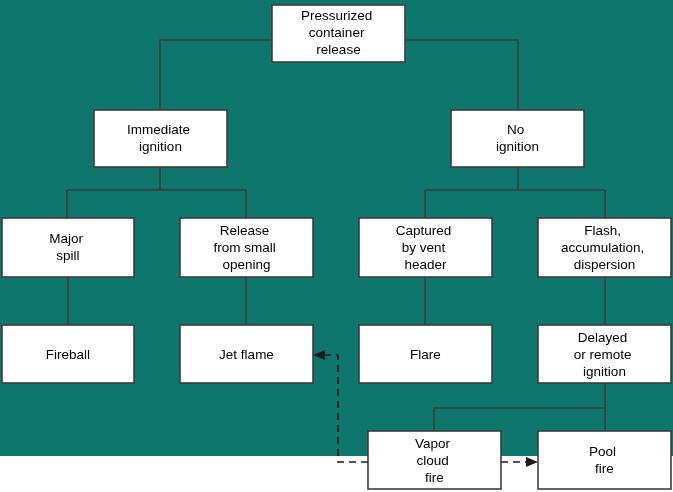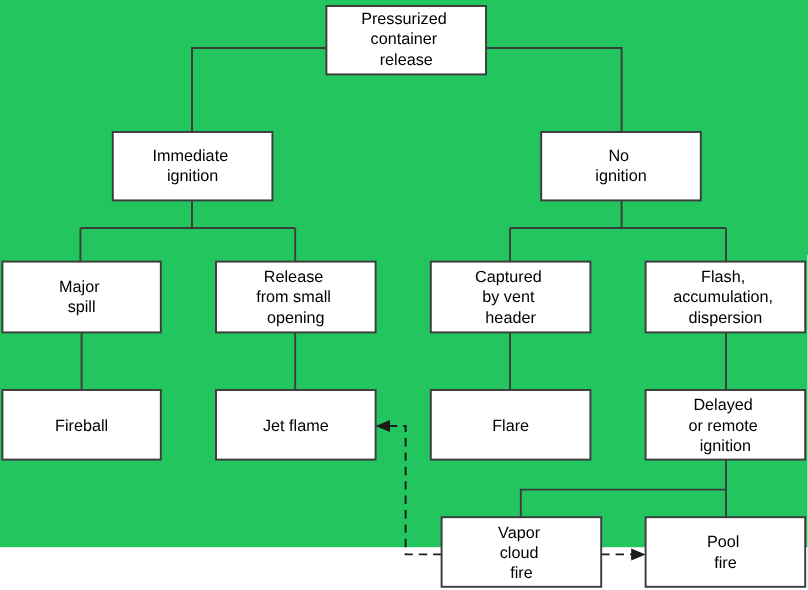--- a/index.html
+++ b/index.html
@@ -10,21 +10,21 @@
   body {
     width: 673px;
     height: 492px;
     font-family: "Liberation Sans", sans-serif;
     overflow: hidden;
   }
   #diagram-root {
     position: relative;
     width: 673px;
     height: 456px;
-    background: #22c55e;
+    background: #0f766e;
   }
   svg.flow {
     position: absolute;
     top: 0;
     left: 0;
     width: 673px;
     height: 492px;
   }
   .node-rect {
     fill: #ffffff;

